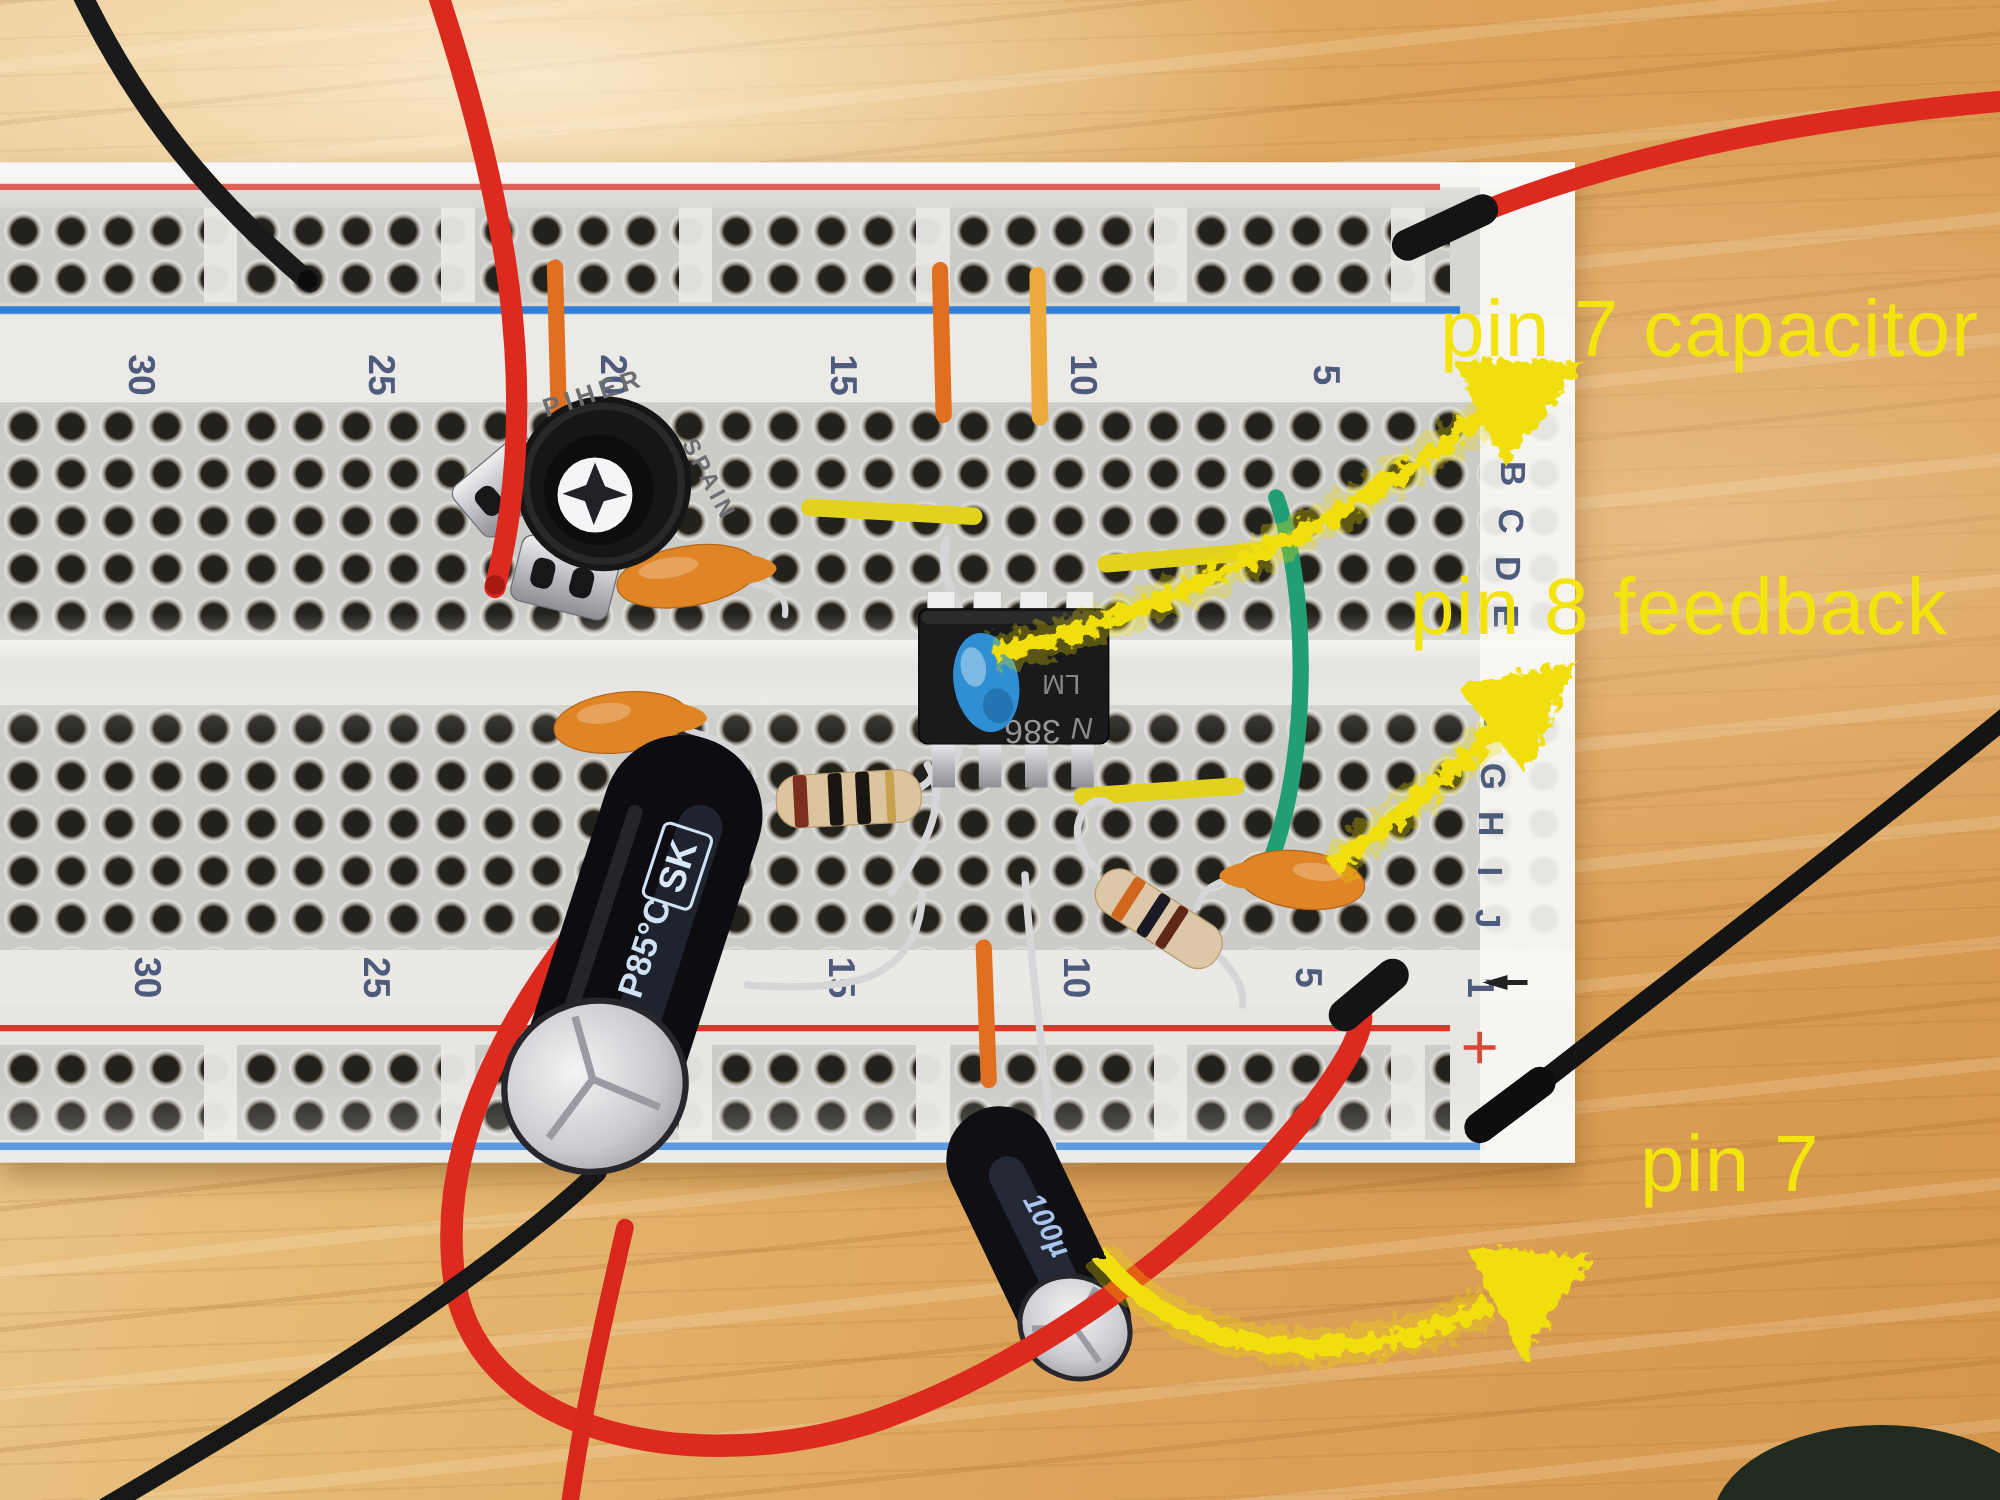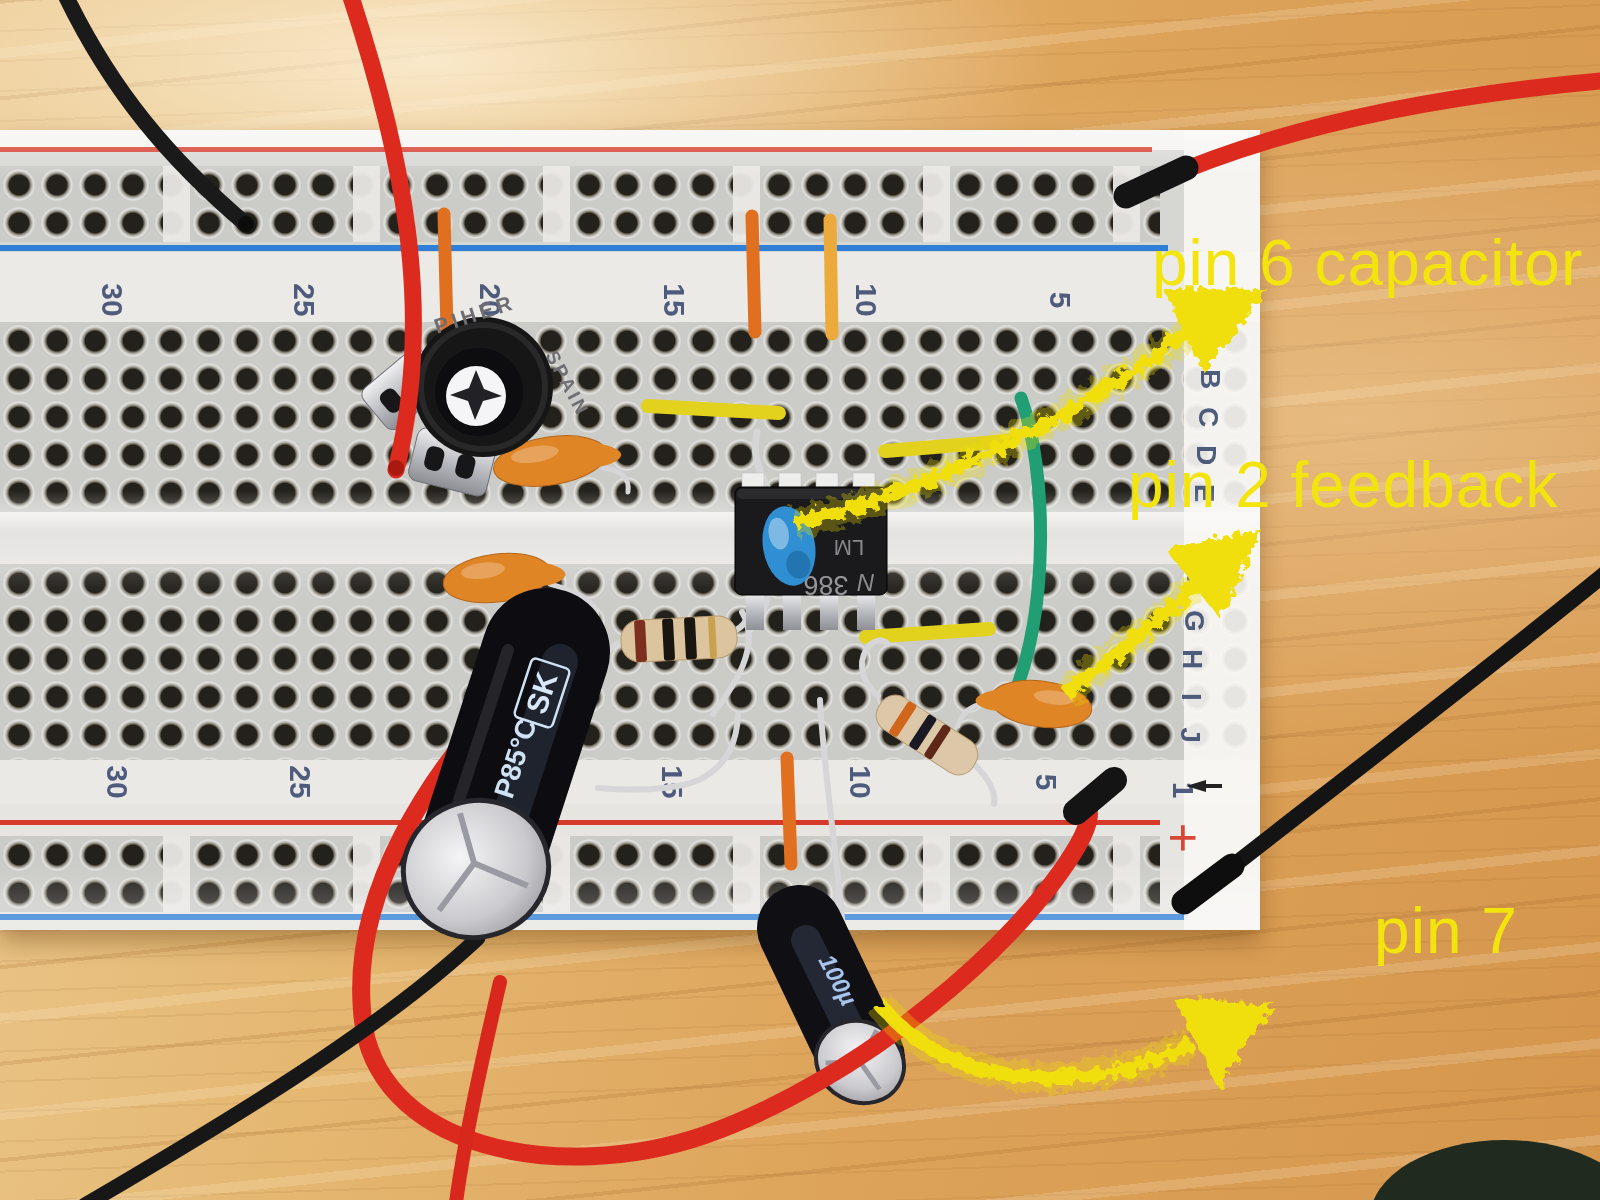--- a/index.html
+++ b/index.html
@@ -53,21 +53,21 @@
     transform:translate(-50%,-50%) rotate(90deg);
     font-size:30px;font-weight:700;color:#33436a;opacity:.85;white-space:nowrap;
   }
   .bletter{font-size:28px;}
   .bplus{font-size:52px;font-weight:400;color:#d6402c;opacity:.95;}
   svg.overlay{position:absolute;left:0;top:0;z-index:20;}
   .ann{
     position:absolute;z-index:30;color:#f2e40c;
     font-size:64px;font-weight:400;white-space:nowrap;letter-spacing:1px;
   }
-  .ann-block{text-align:center;line-height:78px;}
+  .ann-block{line-height:78px;}
 </style>
 </head>
 <body>
 
 <div class="wood"></div>
 
 <div class="board">
   <div class="edge-top"></div>
   <div class="line-red-top"></div>
   <div class="railholes-top holes">
@@ -294,17 +294,17 @@
       <polygon points="1258,532 1220,614 1170,550" fill="#f0df0a" stroke="#f0df0a" stroke-width="6"></polygon>
     </g>
     <g>
       <path d="M880,1004 C945,1088 1080,1098 1192,1044" stroke="#f0df0a" stroke-width="30" opacity=".30"></path>
       <path d="M880,1004 C945,1088 1080,1098 1192,1044" stroke="#f0df0a" stroke-width="14"></path>
       <polygon points="1270,1006 1218,1081 1178,1001" fill="#f0df0a" stroke="#f0df0a" stroke-width="6"></polygon>
     </g>
   </g>
 </svg>
 
-<div class="ann" style="left:1152px;top:226px">pin 6 capacitor</div>
-<div class="ann" style="left:1128px;top:448px">pin 2 feedback</div>
+<div class="ann" style="left:1152px;top:226px">pin 7 capacitor</div>
+<div class="ann" style="left:1128px;top:448px">pin 8 feedback</div>
 <div class="ann ann-block" style="left:1312px;top:892px;width:268px">
   <div>pin 7</div>
 </div>
 
 </body></html>

